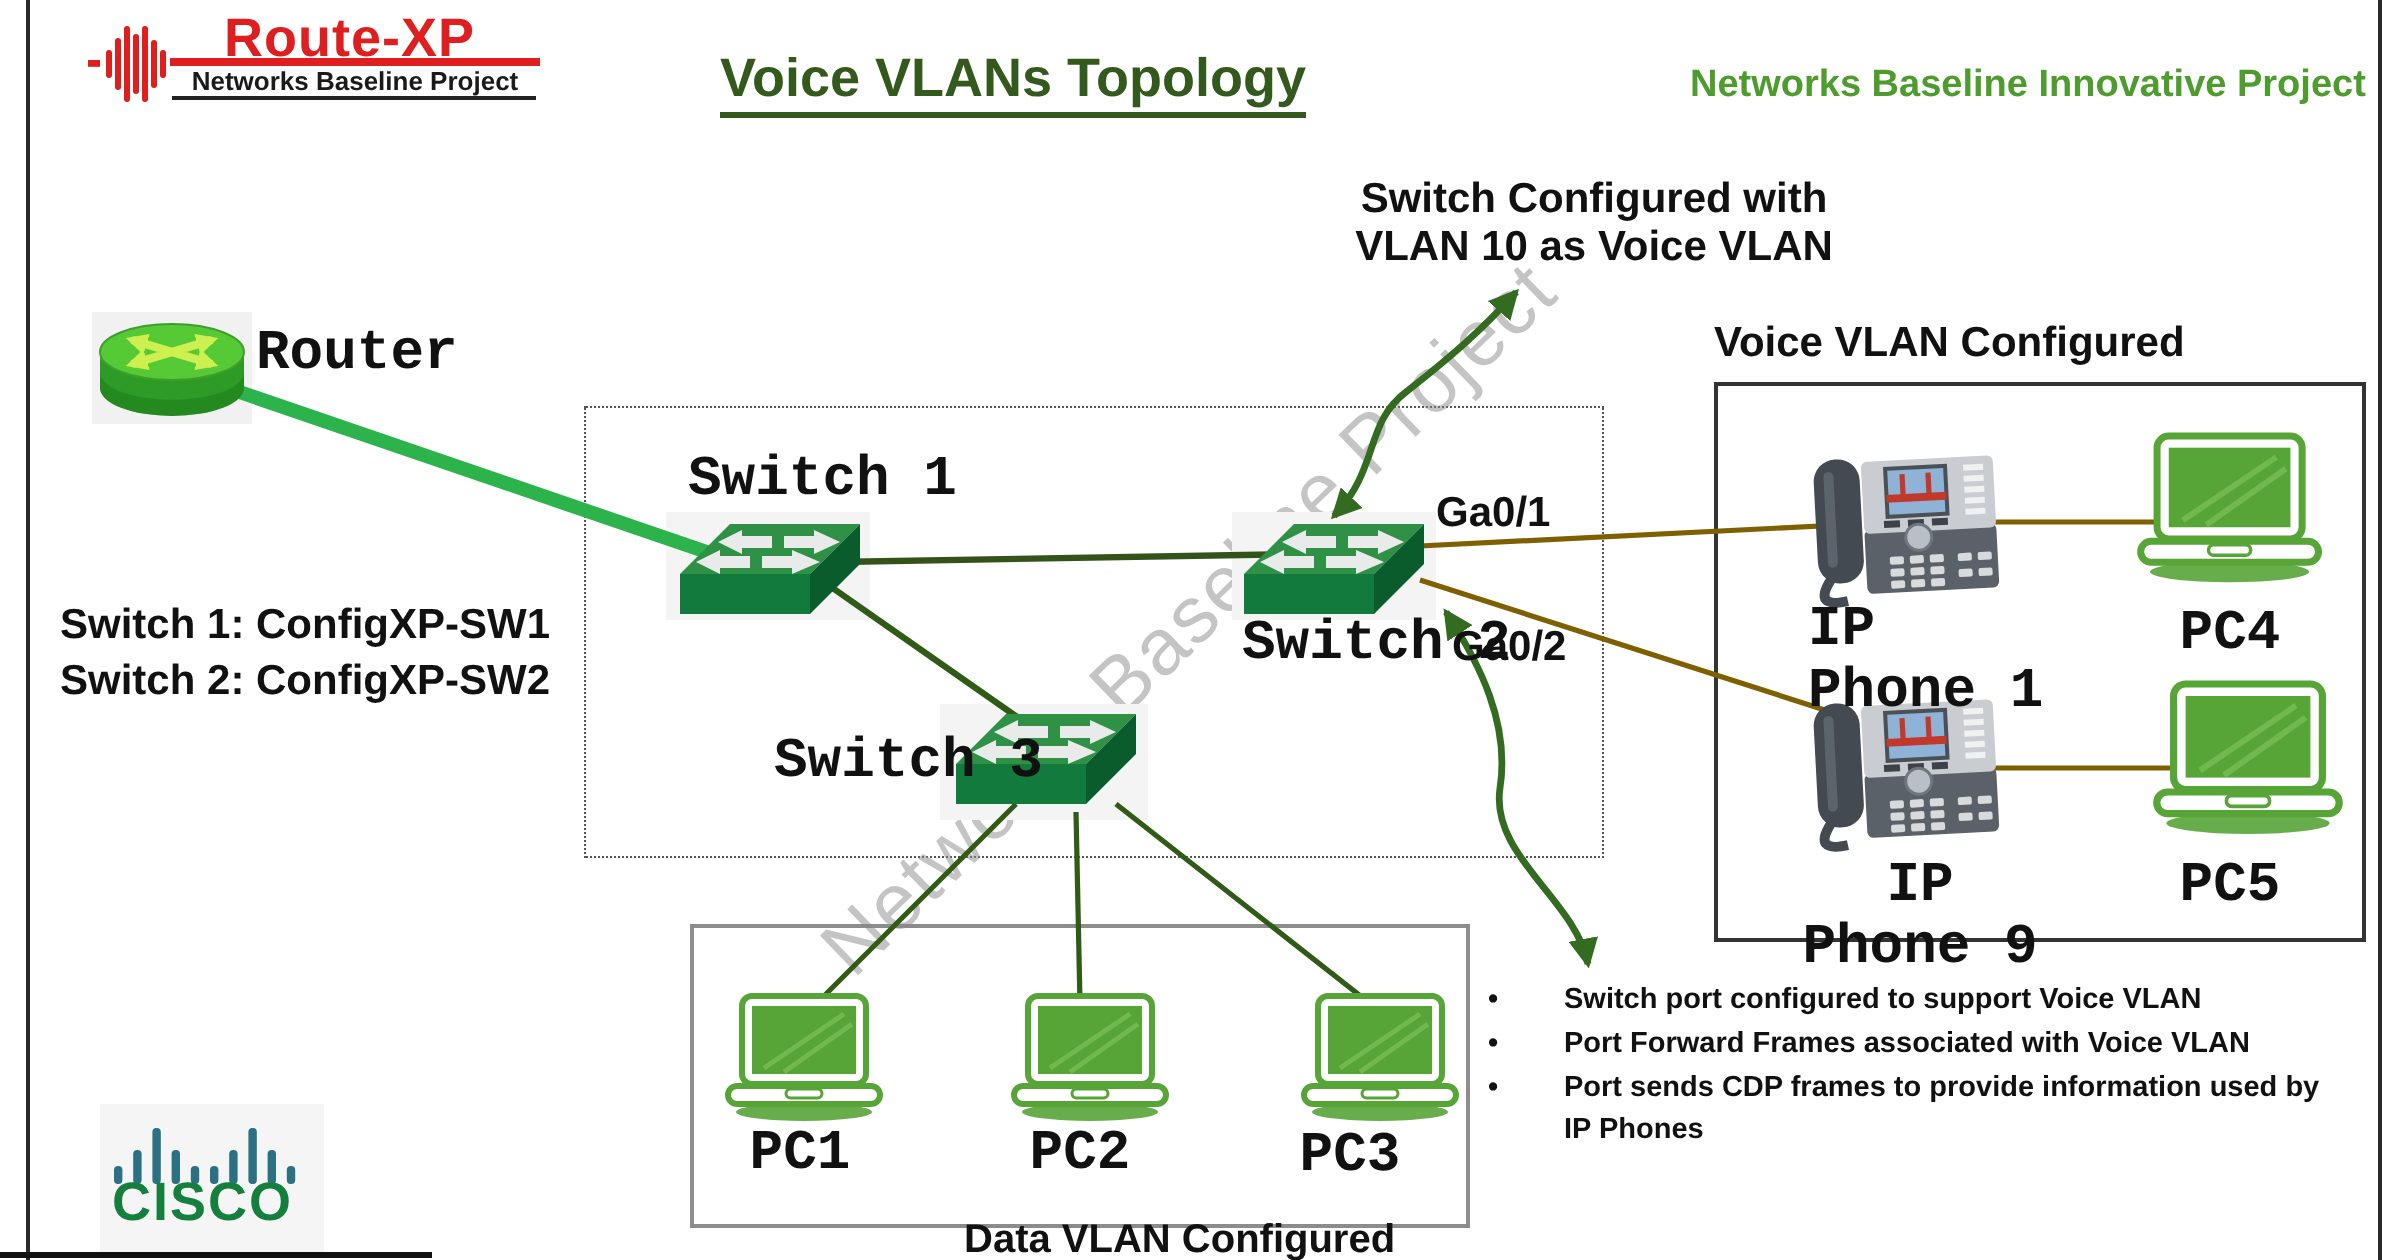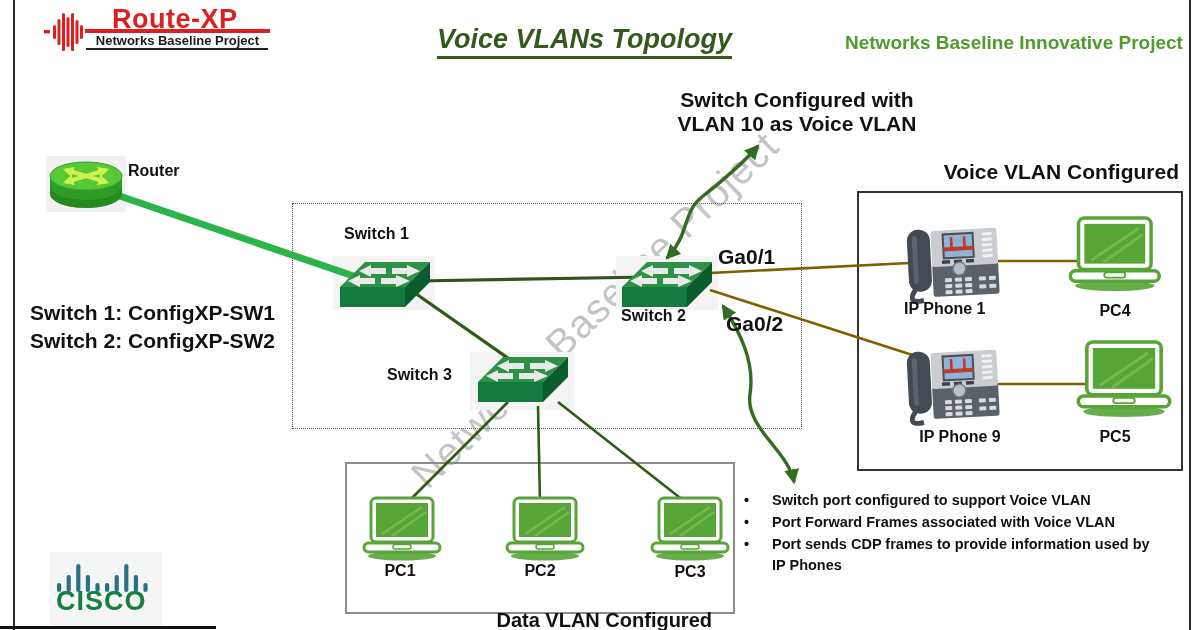--- a/index.html
+++ b/index.html
@@ -9,48 +9,48 @@
   
   .layer-boxes{z-index:1}
   .layer-svg{z-index:2}
   .layer-text{z-index:3}
 
   
   .brand{left:112px;top:4px;font-size:27px;font-weight:700;color:#DF1F1F;letter-spacing:.5px;}
   .brand-underline{left:85px;top:29px;width:185px;height:4px;background:#DF1F1F;}
   .brand-sub{left:85px;top:33px;width:185px;text-align:center;font-size:13px;font-weight:700;color:#1a1a1a;}
   .brand-sub-line{left:86px;top:48px;width:182px;height:1.5px;background:#222;}
-  .title-wrap{left:392px;top:24px;width:340px;text-align:right;font-style:italic;}
+  .title-wrap{left:360px;top:24px;width:340px;text-align:left;}
   .title-wrap span{display:inline-block;font-size:27px;font-weight:700;color:#33591D;
     border-bottom:3px solid #33591D;padding-bottom:1px;}
   .stay{left:845px;top:8px;font-size:20px;font-weight:700;color:#111;}
   .stay .url{text-decoration:underline;}
   .tagline{left:845px;top:32px;font-size:19px;font-weight:700;color:#4E9B2E;}
 
   
   .watermark{left:595px;top:310px;transform:translate(-50%,-50%) rotate(-44deg);
     font-size:40px;color:#8A8A8A;opacity:.5;white-space:nowrap;letter-spacing:1px;z-index:1;}
 
   
   .legend{left:30px;top:299px;font-size:21px;font-weight:700;line-height:28px;}
 
   
   .dotted-box{left:292px;top:203px;width:508px;height:224px;border:1.3px dotted #555;}
   .voice-box{left:857px;top:191px;width:322px;height:276px;border:2px solid #333;}
   .data-box{left:345px;top:462px;width:386px;height:148px;border:2px solid #8C8C8C;}
 
   
-  .lbl{font-size:16px;font-weight:700;color:#111;}
+  .lbl{font-size:28px;font-weight:700;color:#111;font-family:Liberation Mono, monospace;}
   .port{font-size:21px;font-weight:700;color:#111;}
   .note{width:270px;text-align:center;font-size:21px;font-weight:700;}
-  .boxtitle{font-size:21px;font-weight:700;text-align:right;}
+  .boxtitle{font-size:21px;font-weight:700;text-align:left;}
 
   
   .bullets{left:736px;top:490px;width:424px;margin:0;padding:0;list-style:none;}
-  .bullets li{position:relative;padding-left:36px;font-size:14.5px;font-weight:700;
+  .bullets li{position:relative;padding-left:46px;font-size:14.5px;font-weight:700;
     line-height:21px;margin-bottom:1px;}
   .bullets li::before{content:"\2022";position:absolute;left:8px;top:0;}
 
   
   .cisco-text{left:56px;top:586px;font-size:27px;font-weight:700;color:#15803d;letter-spacing:1px;}
 
   
   .edge-left{left:13px;top:0;width:2px;height:630px;background:#2A2A2A;}
   .edge-right{left:1189px;top:0;width:2px;height:630px;background:#2A2A2A;}
   .edge-bottom{left:0;top:626px;width:216px;height:2.5px;background:#111;}
@@ -305,21 +305,21 @@
   <div class="abs layer-text boxtitle" style="left:857px;top:160px;width:322px;">Voice VLAN Configured</div>
   <div class="abs layer-text boxtitle" style="left:482px;top:609px;width:230px;font-size:20px;">Data VLAN Configured</div>
 
   <div class="abs layer-text lbl" style="left:904px;top:300px;width:130px;text-align:left;">IP Phone 1</div>
   <div class="abs layer-text lbl" style="left:1060px;top:302px;width:110px;text-align:center;">PC4</div>
   <div class="abs layer-text lbl" style="left:895px;top:428px;width:130px;text-align:center;">IP Phone 9</div>
   <div class="abs layer-text lbl" style="left:1060px;top:428px;width:110px;text-align:center;">PC5</div>
 
   <div class="abs layer-text lbl" style="left:355px;top:562px;width:90px;text-align:center;">PC1</div>
   <div class="abs layer-text lbl" style="left:495px;top:562px;width:90px;text-align:center;">PC2</div>
-  <div class="abs layer-text lbl" style="left:645px;top:563px;width:90px;text-align:center;">PC3</div>
+  <div class="abs layer-text lbl" style="left:630px;top:563px;width:90px;text-align:center;">PC3</div>
 
   <ul class="abs layer-text bullets">
     <li>Switch port configured to support Voice VLAN</li>
     <li>Port Forward Frames associated with Voice VLAN</li>
     <li>Port sends CDP frames to provide information used by IP Phones</li>
   </ul>
 
   <div class="abs layer-text cisco-text">CISCO</div>
 
   <div class="abs layer-text edge-left"></div>

